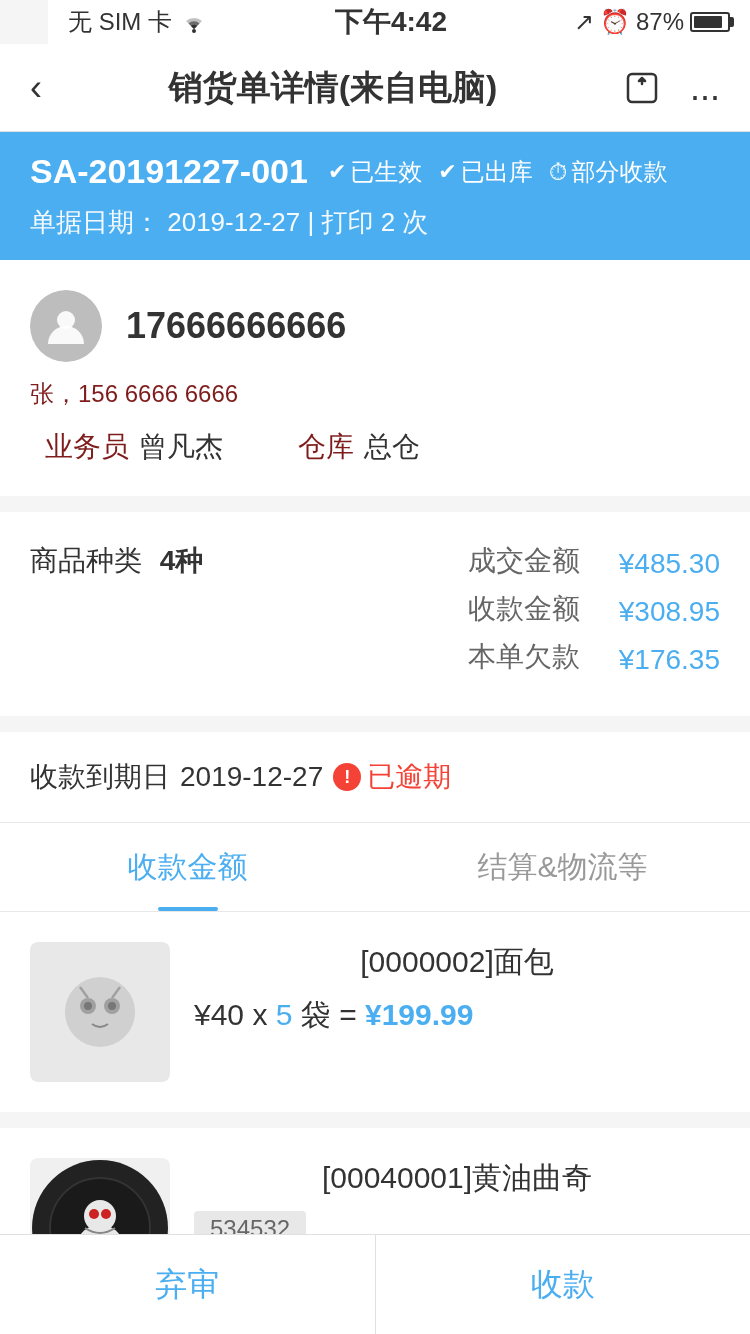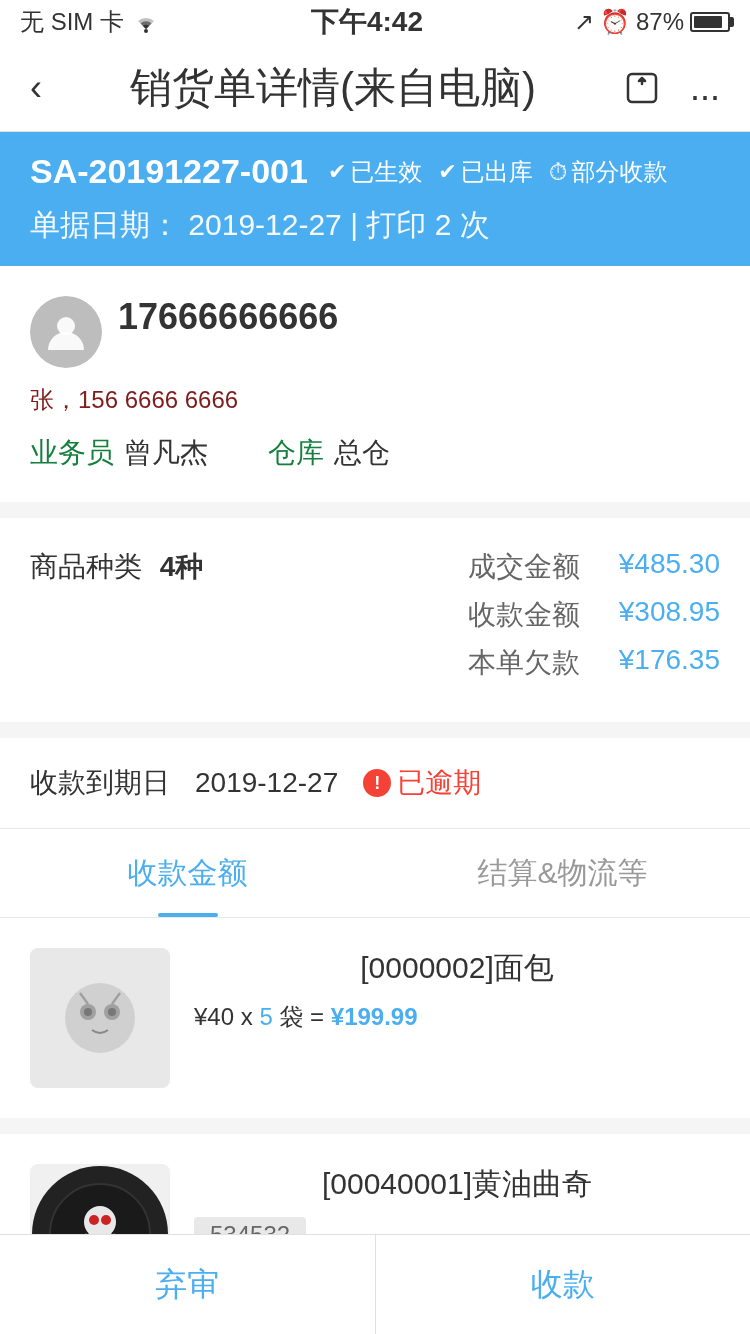--- a/index.html
+++ b/index.html
@@ -15,20 +15,21 @@
 
     
     .status-bar {
       background: #fff;
       height: 44px;
       display: flex;
       align-items: center;
       justify-content: space-between;
       padding: 0 20px;
       font-size: 24px;
+      margin-left: 48px;
     }
     .status-left { display: flex; align-items: center; gap: 8px; }
     .status-center { font-weight: 600; font-size: 28px; }
     .status-right { display: flex; align-items: center; gap: 6px; font-size: 24px; }
     .battery-icon {
       width: 40px; height: 20px; border: 2px solid #333; border-radius: 3px; position: relative; display: inline-flex; align-items: center; padding: 2px;
     }
     .battery-icon::after {
       content: ''; position: absolute; right: -6px; top: 50%; transform: translateY(-50%);
       width: 4px; height: 10px; background: #333; border-radius: 0 2px 2px 0;
@@ -39,21 +40,21 @@
     .nav-bar {
       background: #fff;
       height: 88px;
       display: flex;
       align-items: center;
       justify-content: space-between;
       padding: 0 30px;
       border-bottom: 1px solid #e0e0e0;
     }
     .nav-back { font-size: 36px; color: #333; }
-    .nav-title { font-size: 42px; font-weight: 400; color: #333; }
+    .nav-title { font-size: 34px; font-weight: 700; color: #333; }
     .nav-right { display: flex; align-items: center; gap: 30px; }
     .nav-icon { font-size: 36px; color: #333; }
 
     
     .header-banner {
       background: #4baef0;
       padding: 20px 30px 20px;
       color: #fff;
     }
     .banner-top {
@@ -74,35 +75,35 @@
     }
     .badge {
       display: flex;
       align-items: center;
       gap: 4px;
       font-size: 24px;
       color: #fff;
     }
     .badge .check { color: #fff; font-size: 22px; }
     .banner-date {
-      font-size: 30px;
+      font-size: 26px;
       color: #fff;
       opacity: 0.95;
     }
 
     
     .customer-section {
       background: #fff;
       padding: 30px;
       margin-bottom: 16px;
     }
     .customer-top {
       display: flex;
-      align-items: flex-start;
-      gap: 16px;
+      align-items: center;
+      gap: 24px;
       margin-bottom: 16px;
     }
     .avatar {
       width: 72px; height: 72px;
       background: #e0e0e0;
       border-radius: 50%;
       display: flex; align-items: center; justify-content: center;
       overflow: hidden;
     }
     .avatar-inner {
@@ -122,21 +123,21 @@
       color: #7f1d1d;
       margin-bottom: 18px;
     }
     .customer-meta {
       display: flex;
       gap: 60px;
       font-size: 28px;
       color: #333;
     }
     .meta-item { display: flex; gap: 10px; }
-    .meta-label { color: #15803d; }
+    .meta-label { color: #7f1d1d; margin-left: 15px; }
 
     
     .financial-section {
       background: #fff;
       padding: 30px;
       margin-bottom: 16px;
     }
     .financial-row {
       display: flex;
       justify-content: space-between;
@@ -144,32 +145,33 @@
     }
     .finance-left { font-size: 28px; color: #333; }
     .finance-left .type-count { font-weight: 600; }
     .finance-right { text-align: right; }
     .finance-line {
       display: flex;
       justify-content: flex-end;
       gap: 20px;
       margin-bottom: 10px;
       font-size: 28px;
+      align-items: flex-end;
     }
     .finance-label { color: #666; }
     .finance-value { color: #4baef0; min-width: 120px; text-align: right; }
 
     
     .due-section {
       background: #fff;
       padding: 26px 30px;
       margin-bottom: 0;
       display: flex;
       align-items: center;
-      gap: 25px;
+      gap: 10px;
       font-size: 28px;
       color: #333;
     }
     .overdue-badge {
       display: flex; align-items: center; gap: 6px;
       color: #f44336; font-size: 28px; font-weight: 500;
     }
     .overdue-dot {
       width: 28px; height: 28px; background: #f44336; border-radius: 50%;
       display: flex; align-items: center; justify-content: center;
@@ -245,21 +247,21 @@
     .product-sku {
       display: inline-block;
       background: #e8e8e8;
       padding: 4px 16px;
       border-radius: 4px;
       font-size: 24px;
       color: #666;
       margin-bottom: 12px;
     }
     .product-price {
-      font-size: 24px;
+      font-size: 30px;
       color: #333;
     }
     .price-qty { color: #4baef0; }
     .price-total { color: #4baef0; font-weight: 600; }
 
     
     .bottom-bar {
       position: fixed;
       bottom: 0;
       left: 0;

